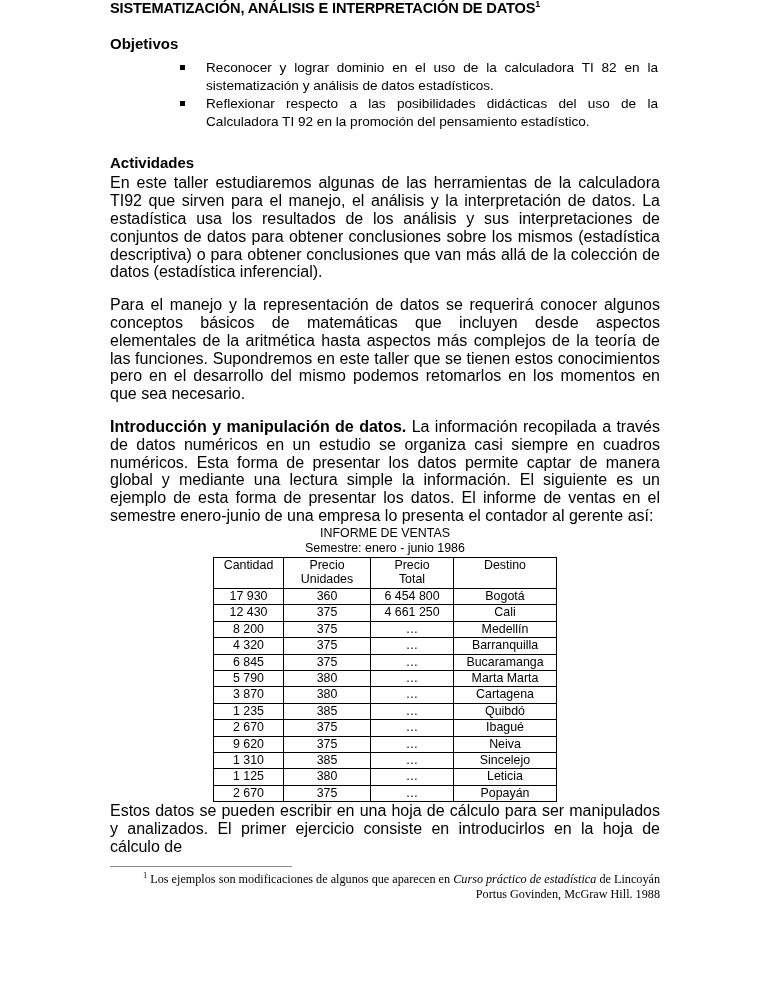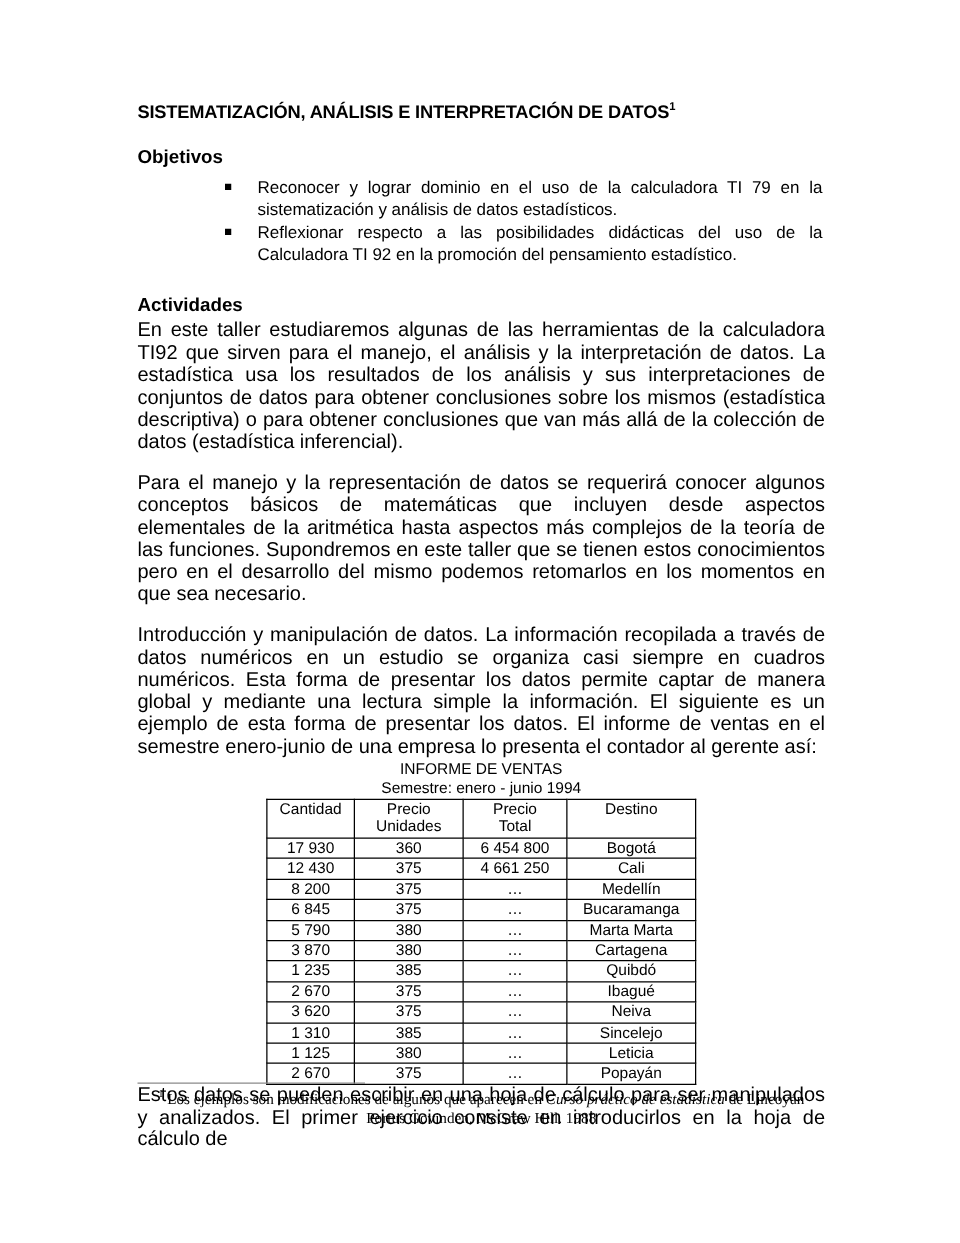--- a/index.html
+++ b/index.html
@@ -23,21 +23,20 @@
     width: 550px;
     height: 994px;
   }
 
   
   .doc-title {
     font-size: 14.6px;
     font-weight: bold;
     letter-spacing: -0.15px;
     margin: 0;
-    padding-top: 82px;
     line-height: 1.1;
   }
   .doc-title sup {
     font-size: 9px;
     vertical-align: super;
     line-height: 0;
   }
   .section-heading {
     font-size: 15px;
     font-weight: bold;
@@ -76,21 +75,21 @@
   
   p.body {
     font-size: 16px;
     line-height: 17.8px;
     text-align: justify;
     margin: 0;
     text-justify: inter-word;
   }
   p.gap { margin-top: 15px; }
   p.tight { margin-top: 2px; }
-  .lead { font-weight: normal; }
+  .lead { font-weight: bold; }
 
   
   .tbl-caption {
     text-align: center;
     font-weight: normal;
     font-size: 12.4px;
     line-height: 15px;
     margin: 0;
   }
   .tbl-caption.first { margin-top: 1px; }
@@ -136,53 +135,53 @@
     width: 182px;
     height: 0;
     border-top: 1px solid #8a8a8a;
     margin: 0 0 5px 0;
   }
   .footnote {
     font-family: "Liberation Serif", serif;
     font-size: 12.2px;
     line-height: 15.4px;
     margin: 0;
-    text-align: center;
+    text-align: right;
   }
   .footnote sup {
     font-size: 8.4px;
     vertical-align: super;
     line-height: 0;
   }
   .footnote i { font-style: italic; }
 </style>
 </head>
 <body>
 
 <div class="page">
 
   <h1 class="doc-title"><span>SISTEMATIZACIÓN, ANÁLISIS E INTERPRETACIÓN DE DATOS</span><sup>1</sup></h1>
 
   <h2 class="section-heading h-objetivos">Objetivos</h2>
 
   <ul class="bullets">
-    <li><span class="bullet-marker"></span><span>Reconocer y lograr dominio en el uso de la calculadora TI 79 en la sistematización y análisis de datos estadísticos.</span></li>
+    <li><span class="bullet-marker"></span><span>Reconocer y lograr dominio en el uso de la calculadora TI 82 en la sistematización y análisis de datos estadísticos.</span></li>
     <li><span class="bullet-marker"></span><span>Reflexionar respecto a las posibilidades didácticas del  uso de la Calculadora TI 92 en la promoción del pensamiento estadístico.</span></li>
   </ul>
 
   <h2 class="section-heading h-actividades">Actividades</h2>
 
   <p class="body tight">En este taller estudiaremos algunas de las herramientas de la calculadora TI92 que sirven para el manejo, el análisis y la interpretación de datos.  La estadística usa los resultados de los análisis y sus interpretaciones de conjuntos de datos para obtener conclusiones sobre los mismos (estadística descriptiva) o para obtener conclusiones que van más allá de la colección de datos (estadística inferencial).</p>
 
   <p class="body gap">Para el manejo y la representación de datos se requerirá conocer algunos conceptos básicos de matemáticas que incluyen desde aspectos elementales de la aritmética hasta aspectos más complejos de la teoría de las funciones. Supondremos en este taller que se tienen estos conocimientos pero en el desarrollo del mismo podemos retomarlos en los momentos en que sea necesario.</p>
 
   <p class="body gap"><span class="lead">Introducción y manipulación de datos.</span><span> La información recopilada a través de datos numéricos en un estudio se organiza casi siempre en cuadros numéricos. Esta forma de presentar los datos permite captar de manera global y mediante una lectura simple la información. El siguiente es un ejemplo de esta  forma de presentar  los datos. El informe de ventas en el semestre enero-junio de una empresa lo presenta el contador al gerente así:</span></p>
 
   <p class="tbl-caption first">INFORME DE VENTAS</p>
-  <p class="tbl-caption">Semestre: enero - junio 1994</p>
+  <p class="tbl-caption">Semestre: enero - junio 1986</p>
 
   <div class="tbl-wrap">
     <table class="report">
       <colgroup>
         <col class="c-cant">
         <col class="c-unid">
         <col class="c-total">
         <col class="c-dest">
       </colgroup>
       <thead>
@@ -206,20 +205,26 @@
             <td>4 661 250</td>
             <td>Cali</td>
           </tr>
         <tr>
             <td>8 200</td>
             <td>375</td>
             <td>…</td>
             <td>Medellín</td>
           </tr>
         <tr>
+            <td>4 320</td>
+            <td>375</td>
+            <td>…</td>
+            <td>Barranquilla</td>
+          </tr>
+        <tr>
             <td>6 845</td>
             <td>375</td>
             <td>…</td>
             <td>Bucaramanga</td>
           </tr>
         <tr>
             <td>5 790</td>
             <td>380</td>
             <td>…</td>
             <td>Marta Marta</td>
@@ -236,21 +241,21 @@
             <td>…</td>
             <td>Quibdó</td>
           </tr>
         <tr>
             <td>2 670</td>
             <td>375</td>
             <td>…</td>
             <td>Ibagué</td>
           </tr>
         <tr>
-            <td>3 620</td>
+            <td>9 620</td>
             <td>375</td>
             <td>…</td>
             <td>Neiva</td>
           </tr>
         <tr>
             <td>1 310</td>
             <td>385</td>
             <td>…</td>
             <td>Sincelejo</td>
           </tr>

